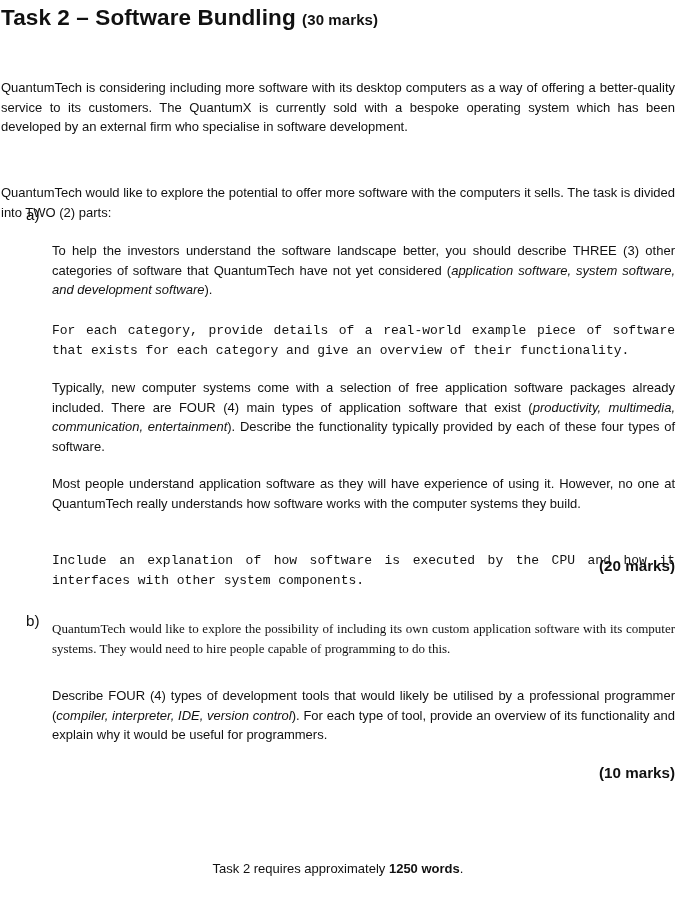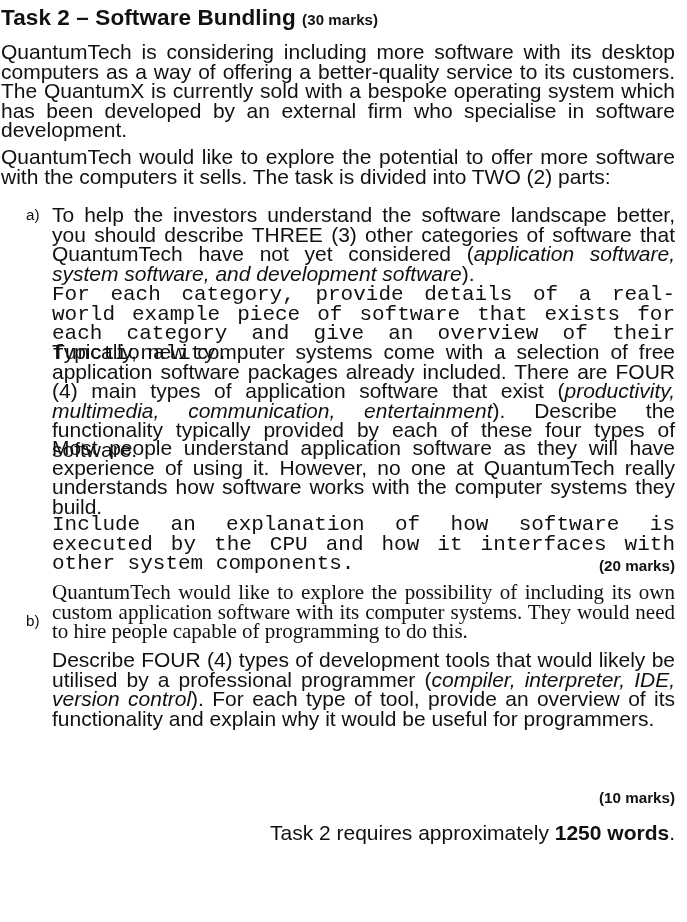--- a/index.html
+++ b/index.html
@@ -24,23 +24,24 @@
     letter-spacing: 0.1px;
     white-space: nowrap;
   }
   .title .marks {
     font-size: 15px;
     font-weight: bold;
     margin-top: 8px;
   }
   .para {
     position: absolute;
-    font-size: 21px;
+    font-size: 13px;
     line-height: 19.5px;
     text-align: justify;
+    margin-top: 36px;
   }
   .para.full {
     left: 1px;
     width: 674px;
   }
   .para.indent {
     left: 52px;
     width: 623px;
   }
   .marker {
@@ -102,17 +103,17 @@
 <div class="marker" style="top:611px;">b)</div>
 
 <div class="para indent" style="top:583px;font-family:Liberation Serif, serif;">
   <span>QuantumTech would like to explore the possibility of including its own custom application software with its computer systems. They would need to hire people capable of programming to do this.</span>
 </div>
 
 <div class="para indent" style="top:650px;">
   <span>Describe FOUR (4) types of development tools that would likely be utilised by a professional programmer (</span><em>compiler, interpreter, IDE, version control</em><span>). For each type of tool, provide an overview of its functionality and explain why it would be useful for programmers.</span>
 </div>
 
-<div class="marks-right" style="top:788px;margin-left:40px;">(10 marks)</div>
+<div class="marks-right" style="top:763px;margin-left:40px;">(10 marks)</div>
 
-<div class="para full" style="top:823px; text-align:right;">
+<div class="para full" style="top:823px; text-align:center;">
   <span>Task 2 requires approximately </span><b>1250 words</b><span>.</span>
 </div>
 
 </body></html>

